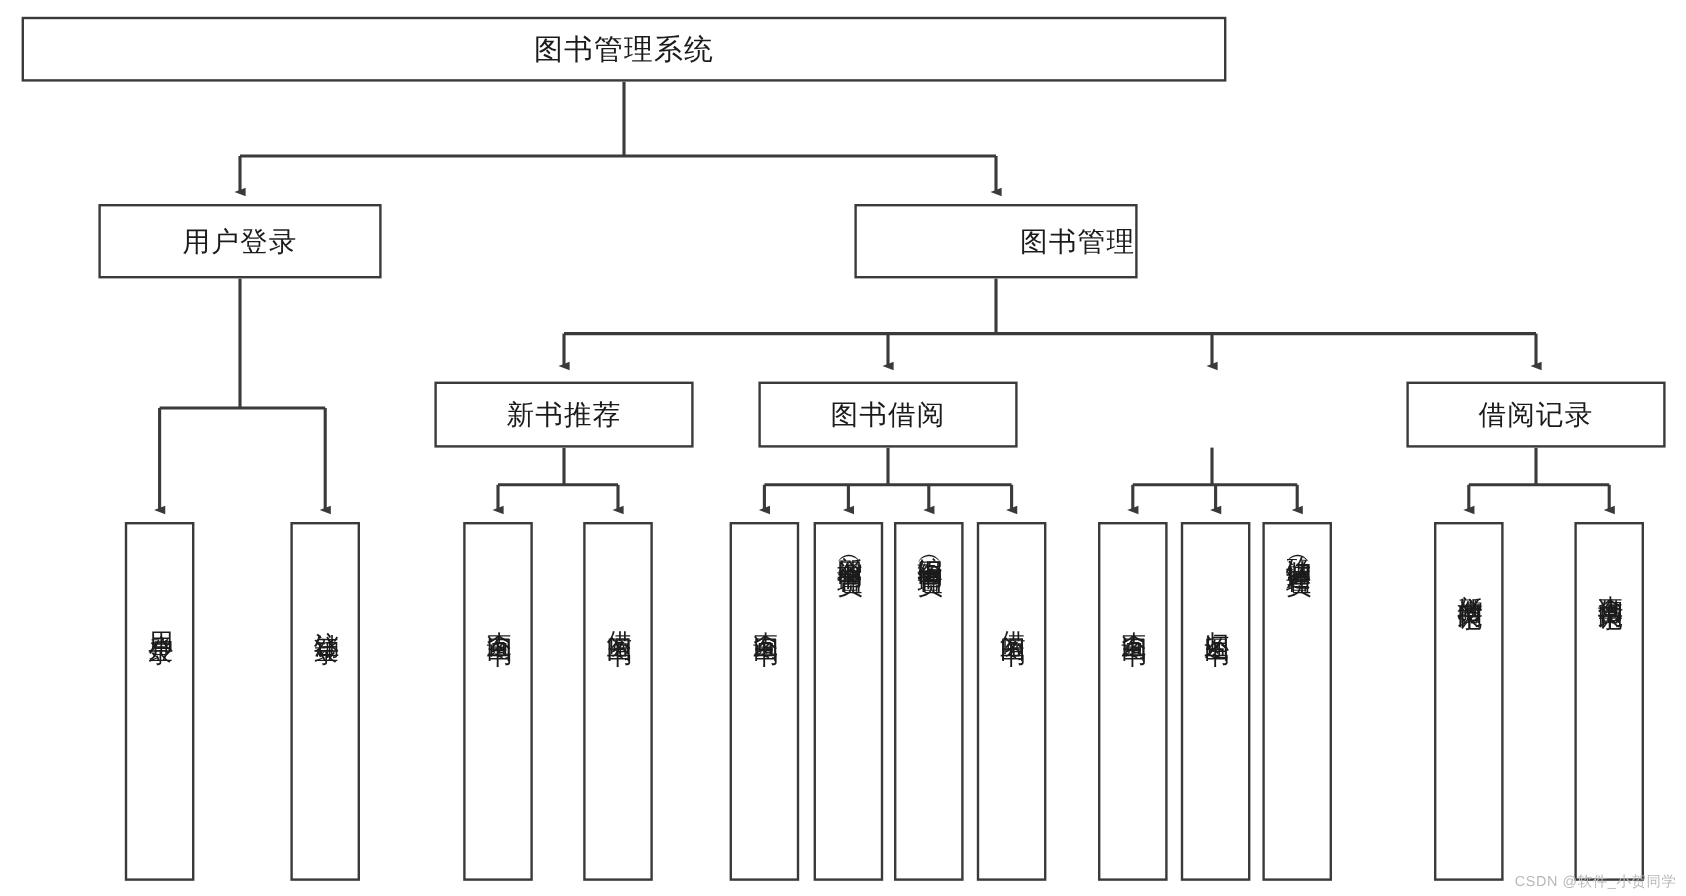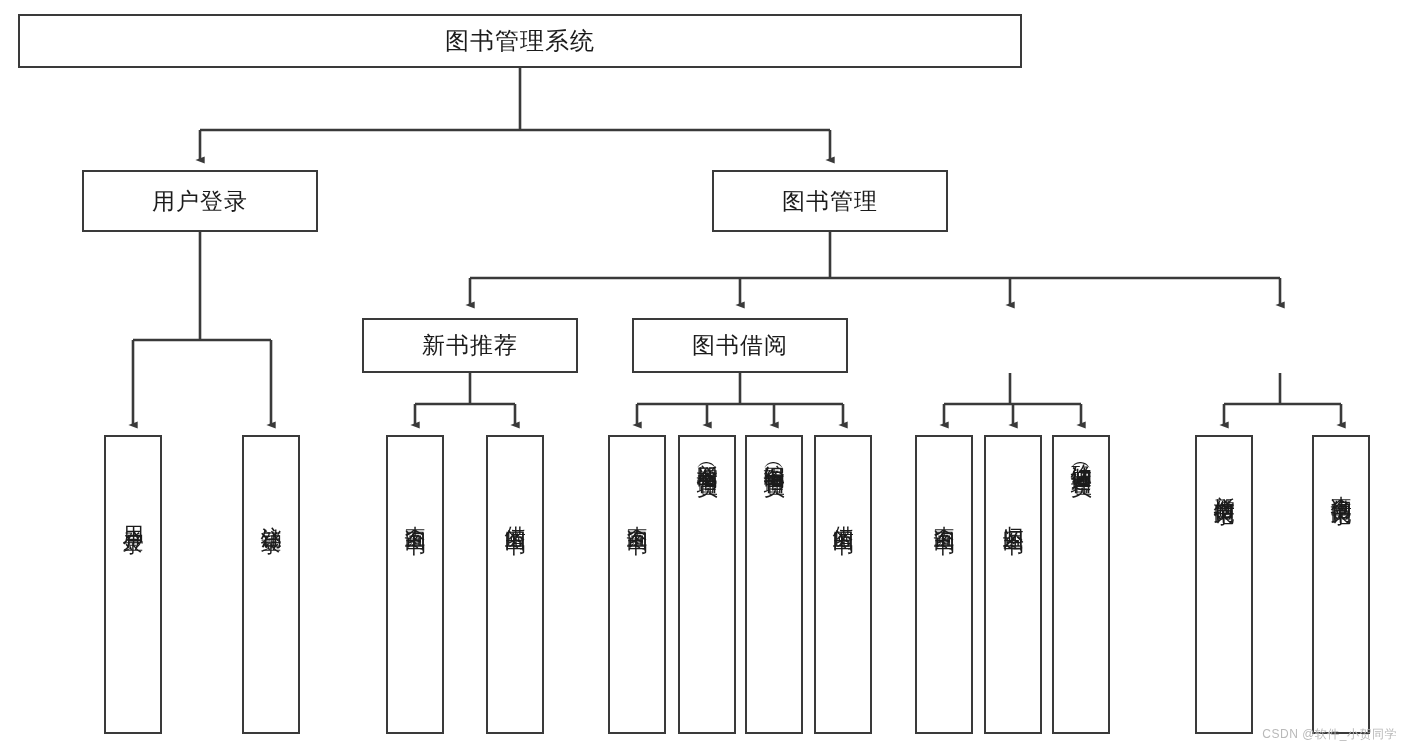--- a/index.html
+++ b/index.html
@@ -123,29 +123,32 @@
     </g>
   </svg>
 
   <div class="node horizontal root" style="left:18px; top:14px; width:1004px; height:54px;">
     <span>图书管理系统</span>
   </div>
 
   <div class="node horizontal" style="left:82px; top:170px; width:236px; height:62px;">
     <span>用户登录</span>
   </div>
-  <div class="node horizontal" style="left:712px; top:170px; width:236px; height:62px;">
+  <div class="node horizontal" style="left:712px; top:170px; width:236px; height:62px;justify-content:flex-end;">
     <span>图书管理</span>
   </div>
 
   <div class="node horizontal" style="left:632px; top:318px; width:216px; height:55px;">
     <span>图书借阅</span>
   </div>
   <div class="node horizontal" style="left:362px; top:318px; width:216px; height:55px;">
     <span>新书推荐</span>
+  </div>
+  <div class="node horizontal" style="left:1172px; top:318px; width:216px; height:55px;">
+    <span>借阅记录</span>
   </div>
 
   <div class="node vertical" style="left:104px; top:435px; width:58px; height:299px; padding-top:72px;">
     <span class="vtext">用户登录</span>
   </div>
   <div class="node vertical" style="left:242px; top:435px; width:58px; height:299px; padding-top:72px;">
     <span class="vtext">注销登录</span>
   </div>
 
   <div class="node vertical" style="left:386px; top:435px; width:58px; height:299px; padding-top:72px;">

